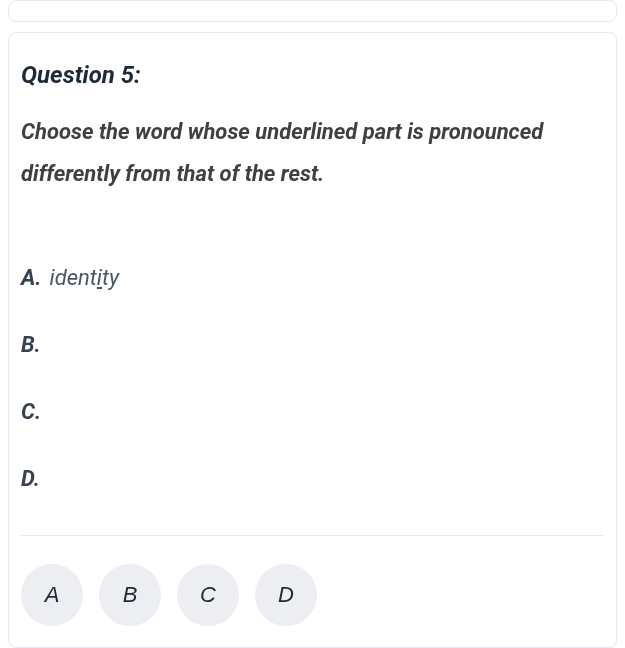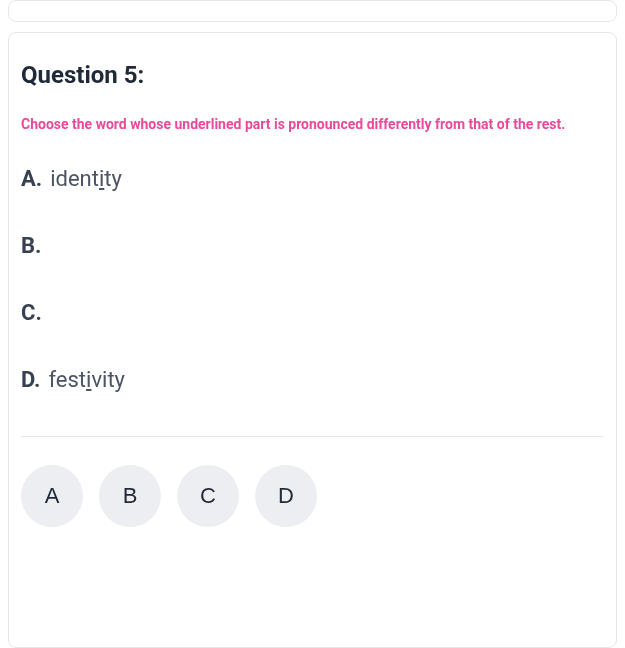--- a/index.html
+++ b/index.html
@@ -1,15 +1,15 @@
 <!DOCTYPE html>
 <html><head>
 <meta charset="utf-8">
 <style>
-  * { box-sizing: border-box; margin: 0; padding: 0; }
+  * { box-sizing: border-box; margin: 0; padding: 0; font-style: italic; }
   body {
     font-family: -apple-system, BlinkMacSystemFont, "Segoe UI", Roboto, Arial, sans-serif;
     background: #fff;
     width: 625px;
     height: 648px;
     overflow: hidden;
   }
   .prev-card {
     border: 1px solid #e5e7eb;
     border-radius: 8px;
@@ -28,23 +28,23 @@
   .card-inner {
     padding: 0 12px;
   }
   .q-title {
     font-size: 24px;
     font-weight: 700;
     color: #1f2937;
     margin-bottom: 22px;
   }
   .q-prompt {
-    font-size: 14px;
+    font-size: 22px;
     font-weight: 700;
-    color: #ec4899;
+    color: #404040;
     line-height: 1.9;
     margin-bottom: 28px;
   }
   .choices {
     display: flex;
     flex-direction: column;
     gap: 42px;
     margin-bottom: 44px;
   }
   .choice {
@@ -53,20 +53,21 @@
     display: flex;
     align-items: baseline;
   }
   .choice-letter {
     font-weight: 700;
     color: #374151;
     margin-right: 8px;
   }
   .choice-text {
     color: #4b5563;
+    margin-top: 42px;
   }
   .u { text-decoration: underline; }
   hr.sep {
     border: none;
     border-top: 1px solid #e5e7eb;
     margin: 0 0 28px 0;
   }
   .answers {
     display: flex;
     gap: 16px;
@@ -102,21 +103,20 @@
         <span class="choice-text"><span>ident</span><span class="u">i</span><span>ty</span></span>
       </div>
       <div class="choice">
         <span class="choice-letter">B.</span>
       </div>
       <div class="choice">
         <span class="choice-letter">C.</span>
       </div>
       <div class="choice">
         <span class="choice-letter">D.</span>
-        <span class="choice-text"><span>fest</span><span class="u">i</span><span>vity</span></span>
       </div>
     </div>
 
     <hr class="sep">
 
     <div class="answers">
       <button class="ans-btn">A</button>
       <button class="ans-btn">B</button>
       <button class="ans-btn">C</button>
       <button class="ans-btn">D</button>

